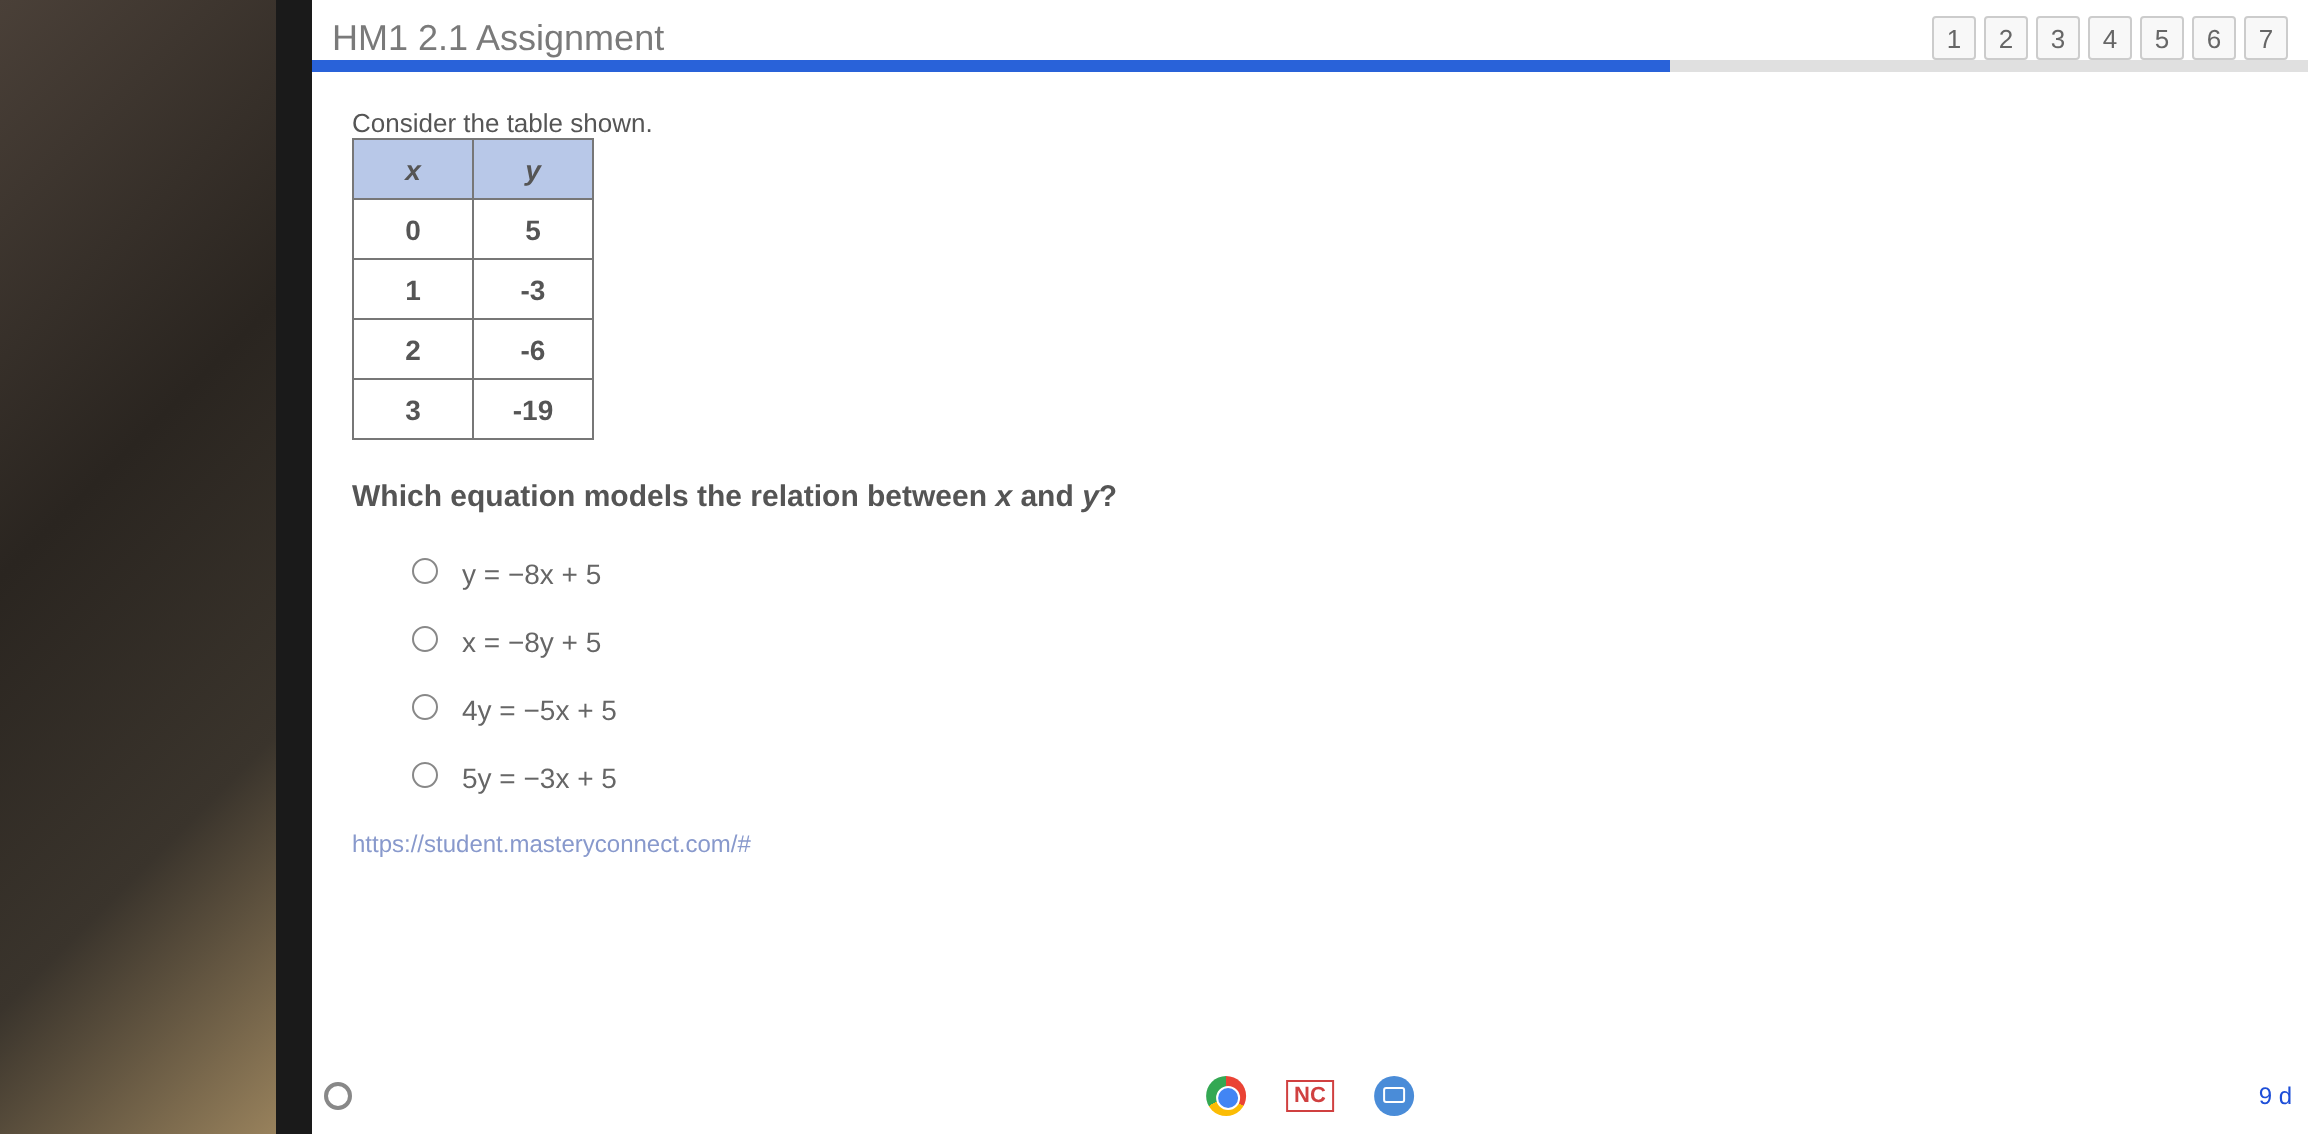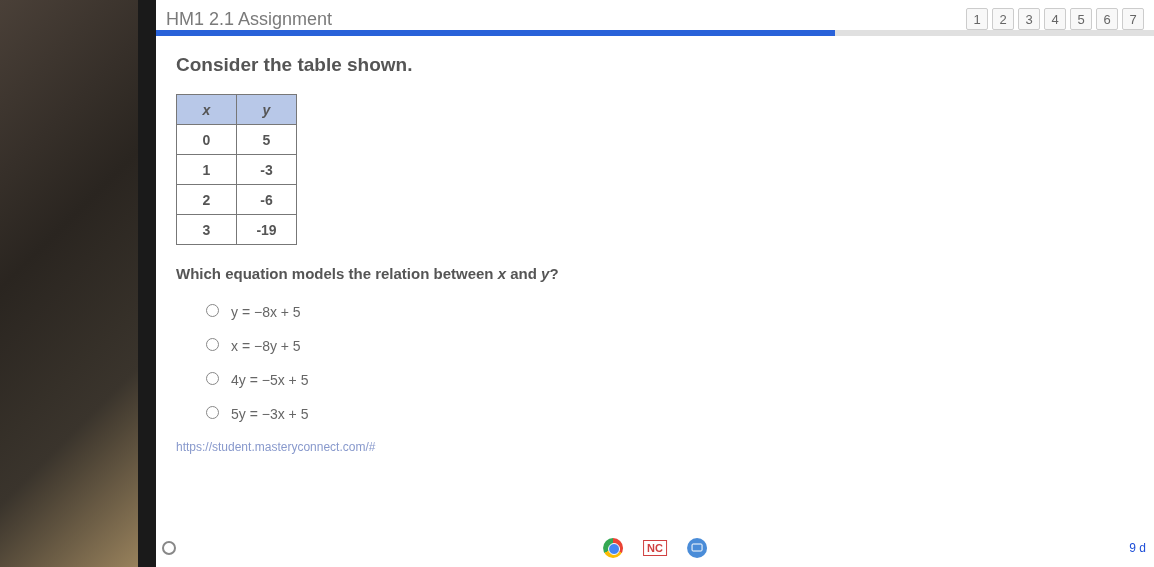--- a/index.html
+++ b/index.html
@@ -61,23 +61,22 @@
   .progress-fill {
     height: 100%;
     width: 68%;
     background: #2962d9;
   }
   .content {
     padding: 18px 20px;
     color: #555;
   }
   .prompt {
-    font-size: 19px;
-    font-weight: bold;
-    margin-bottom: 18px;
+    font-size: 13px;
+    font-weight: normal;
   }
   table.data {
     border-collapse: collapse;
     margin-bottom: 20px;
   }
   table.data th, table.data td {
     border: 1px solid #777;
     width: 60px;
     height: 30px;
     text-align: center;

